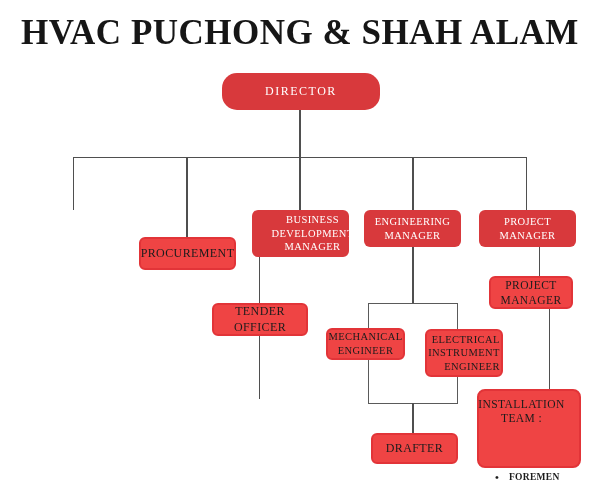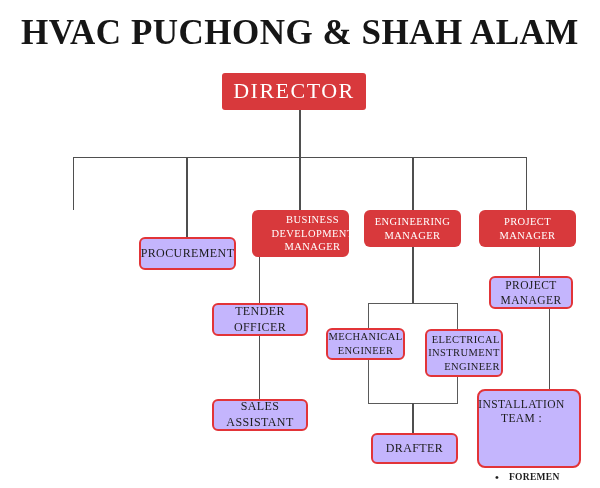--- a/index.html
+++ b/index.html
@@ -14,23 +14,23 @@
   
   .line{position:absolute;background:#4f4f4f;z-index:1;}
   .rect-loop{position:absolute;border:1.5px solid #5a5a5a;background:transparent;z-index:1;}
   
   .node{
     position:absolute;z-index:2;display:flex;align-items:center;justify-content:center;
     text-align:center;white-space:pre-line;border-radius:6px;line-height:1.3;
     letter-spacing:0.4px;box-sizing:border-box;
   }
   .filled{background:#d8393c;color:#ffffff;}
-  .outlined{background:#c4b5fd;border:2.5px solid #e23438;color:#1c1c1c;}
+  .outlined{background:#ef4444;border:2.5px solid #e23438;color:#1c1c1c;}
 
-  .n-director{left:222px;top:73px;width:144px;height:37px;font-size:22px;letter-spacing:1.5px;border-radius:3px;}
+  .n-director{left:222px;top:73px;width:158px;height:37px;font-size:12px;letter-spacing:1.5px;border-radius:15px;}
   .n-hr{left:25px;top:210px;width:97px;height:37px;font-size:10.5px;}
   .n-proc{left:139px;top:237px;width:97px;height:33px;font-size:12px;}
   .n-bdm{left:252px;top:210px;width:97px;height:47px;font-size:10.5px;padding-left:24px;}
   .n-eng{left:364px;top:210px;width:97px;height:37px;font-size:10.5px;}
   .n-pm{left:479px;top:210px;width:97px;height:37px;font-size:10.5px;}
   .n-tender{left:212px;top:303px;width:96px;height:33px;font-size:12px;}
   .n-sales{left:212px;top:399px;width:96px;height:32px;font-size:12px;}
   .n-mech{left:326px;top:328px;width:79px;height:32px;font-size:10.5px;}
   .n-elec{left:425px;top:329px;width:78px;height:48px;font-size:10.5px;text-align:right;}
   .n-drafter{left:371px;top:433px;width:87px;height:31px;font-size:12px;font-family:Liberation Serif, serif;}
@@ -94,21 +94,20 @@
 MANAGER</div>
 
   <div class="node filled n-eng">ENGINEERING
 MANAGER</div>
 
   <div class="node filled n-pm">PROJECT
 MANAGER</div>
 
   <div class="node outlined n-tender">TENDER OFFICER</div>
 
-  <div class="node outlined n-sales">SALES ASSISTANT</div>
 
   <div class="node outlined n-mech">MECHANICAL
 ENGINEER</div>
 
   <div class="node outlined n-elec">ELECTRICAL
 INSTRUMENT
 ENGINEER</div>
 
   <div class="node outlined n-drafter">DRAFTER</div>
 

